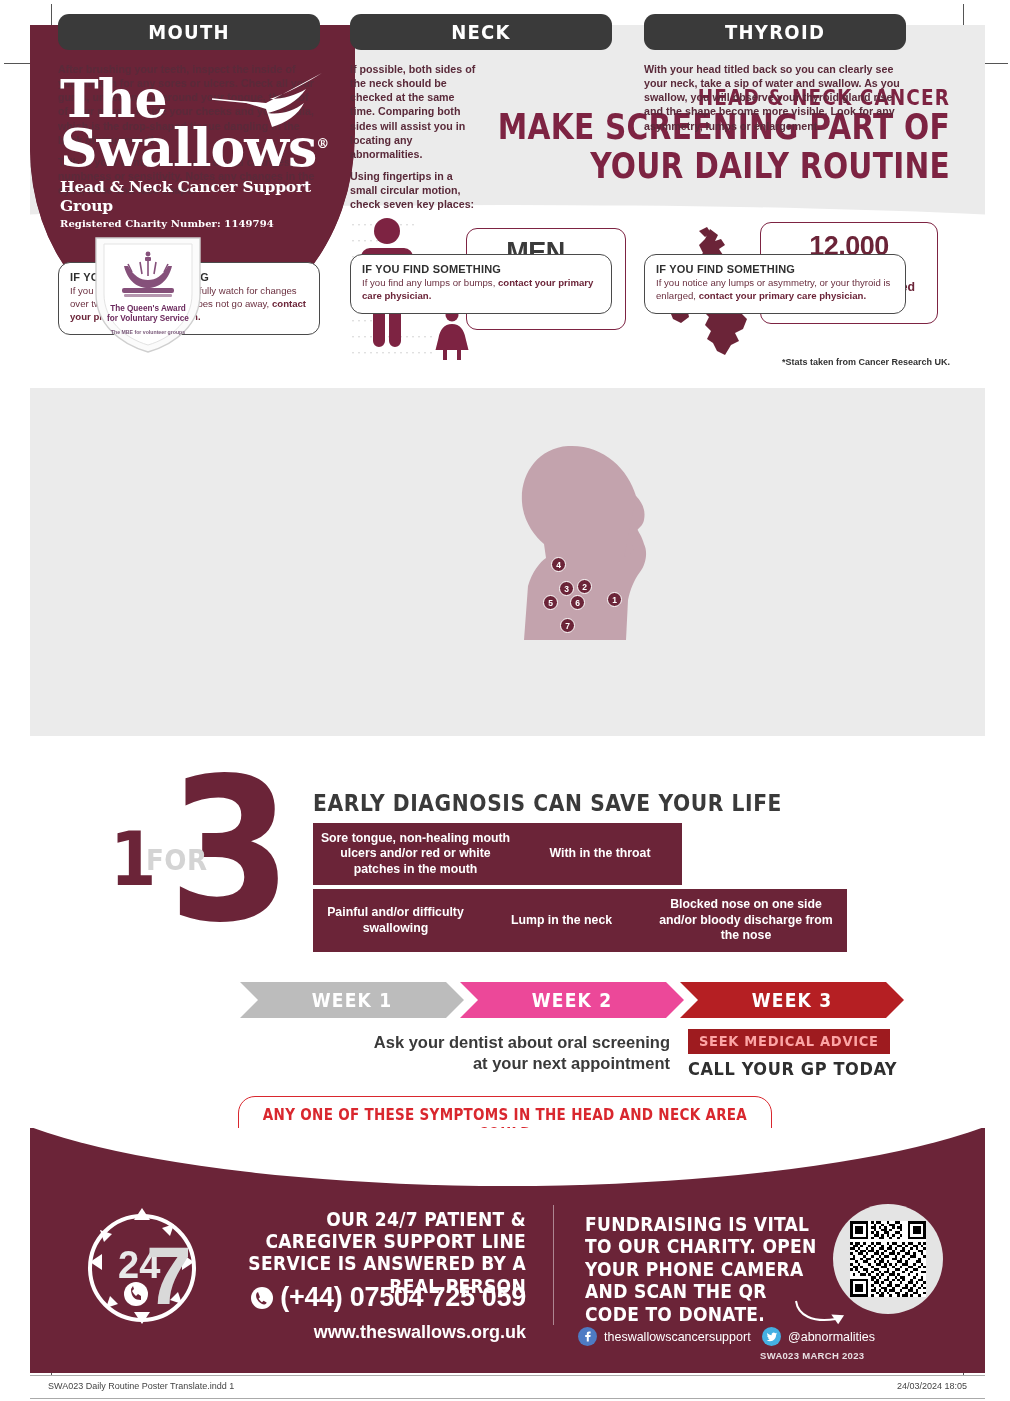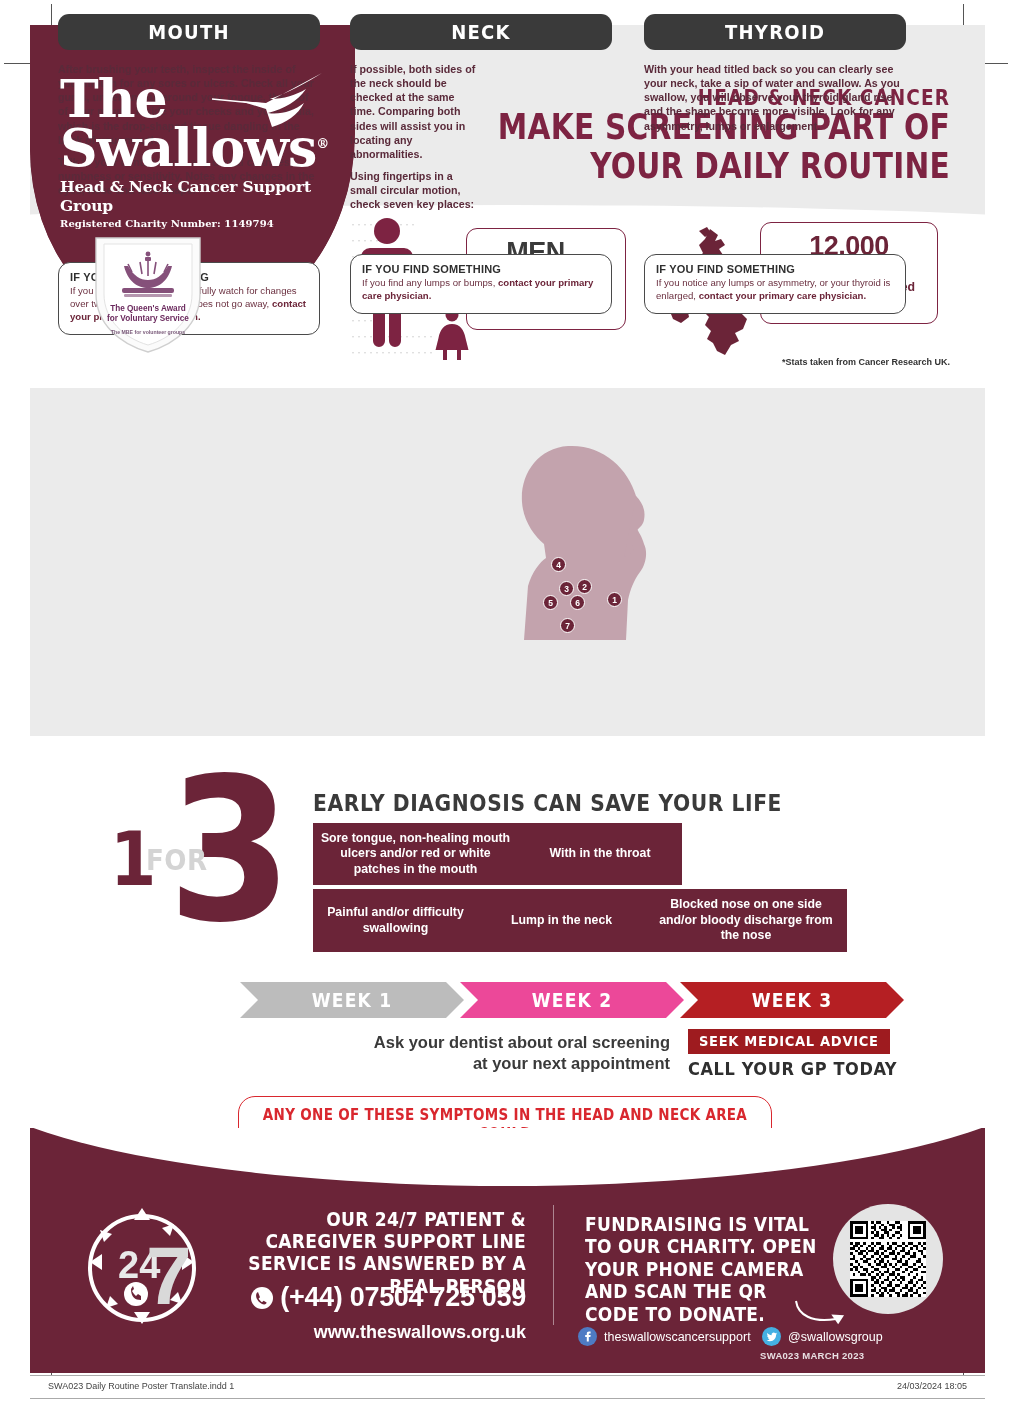--- a/index.html
+++ b/index.html
@@ -185,21 +185,21 @@
   .wk1 { background: #bcbcbc; }
   .wk2 { background: #ec4899; }
   .wk3 { background: #b51f23; }
 
   .advice-main {
     position: absolute; left: 355px; top: 1032px; width: 315px; text-align: right;
     font-size: 16.5px; font-weight: bold; color: #3a3a3a; line-height: 1.3;
   }
   .seek-badge {
     position: absolute; left: 688px; top: 1029px;
-    background: #9e1b1f; color: #ffffff; padding: 4px 11px 5px 11px;
+    background: #9e1b1f; color: #fca5a5; padding: 4px 11px 5px 11px;
     font-family: "DejaVu Sans Condensed","Liberation Sans",sans-serif;
     font-weight: bold; font-size: 14.5px; letter-spacing: 0.7px;
   }
   .call-gp {
     position: absolute; left: 688px; top: 1058px;
     font-family: "DejaVu Sans Condensed","Liberation Sans",sans-serif;
     font-weight: bold; font-size: 18px; color: #2f2f2f; letter-spacing: 0.6px;
   }
   .warnbox {
     position: absolute; left: 238px; top: 1096px; width: 534px;
@@ -792,21 +792,21 @@
     </span>
     <span>theswallowscancersupport</span>
   </div>
 
   <div class="social soc-tw">
     <span class="soc-icon tw-bg">
       <svg width="12" height="12" viewBox="0 0 12 12">
           <path d="M11 2.6 c-.4 .2 -.8 .3 -1.2 .4 c.4 -.3 .8 -.7 .9 -1.2 c-.4 .3 -.9 .4 -1.4 .5 C8.9 1.9 8.3 1.6 7.7 1.6 c-1.2 0 -2.1 1 -2.1 2.1 c0 .2 0 .3 .1 .5 C3.9 4.1 2.4 3.3 1.4 2 c-.2 .3 -.3 .7 -.3 1.1 c0 .7 .4 1.4 .9 1.8 c-.3 0 -.7 -.1 -.9 -.3 c0 1 .7 1.9 1.7 2.1 c-.2 0 -.4 .1 -.6 .1 c-.1 0 -.3 0 -.4 0 c.3 .9 1.1 1.5 2 1.5 c-.7 .6 -1.7 .9 -2.7 .9 c-.2 0 -.3 0 -.5 0 c1 .6 2.1 1 3.3 1 c4 0 6.2 -3.3 6.2 -6.2 c0 -.1 0 -.2 0 -.3 c.4 -.3 .8 -.7 1.1 -1.1 Z" fill="#ffffff"></path>
         </svg>
     </span>
-    <span>@swallowsgroup</span>
+    <span>@abnormalities</span>
   </div>
 
   <div class="swa-ref">SWA023 MARCH 2023</div>
 
   <div class="printbar">
     <div class="pb-left">SWA023 Daily Routine Poster Translate.indd   1</div>
     <div class="pb-right">24/03/2024   18:05</div>
   </div>
 
 </div>

